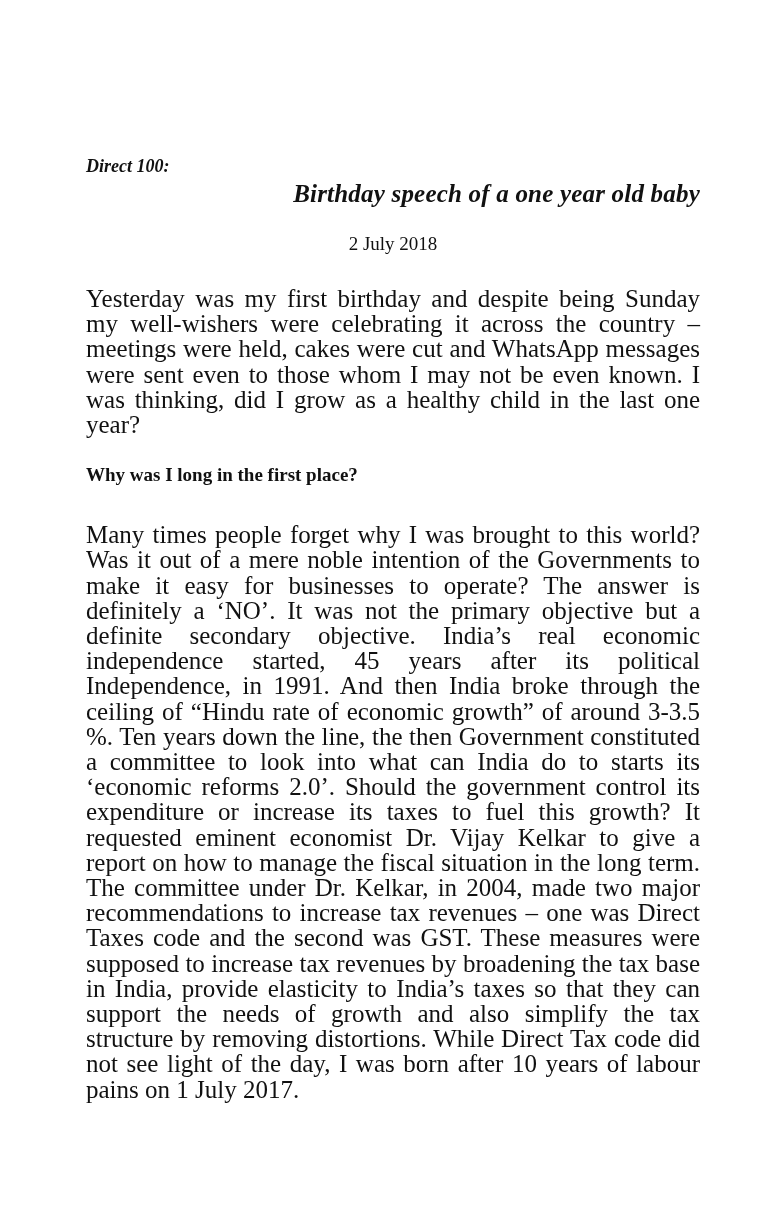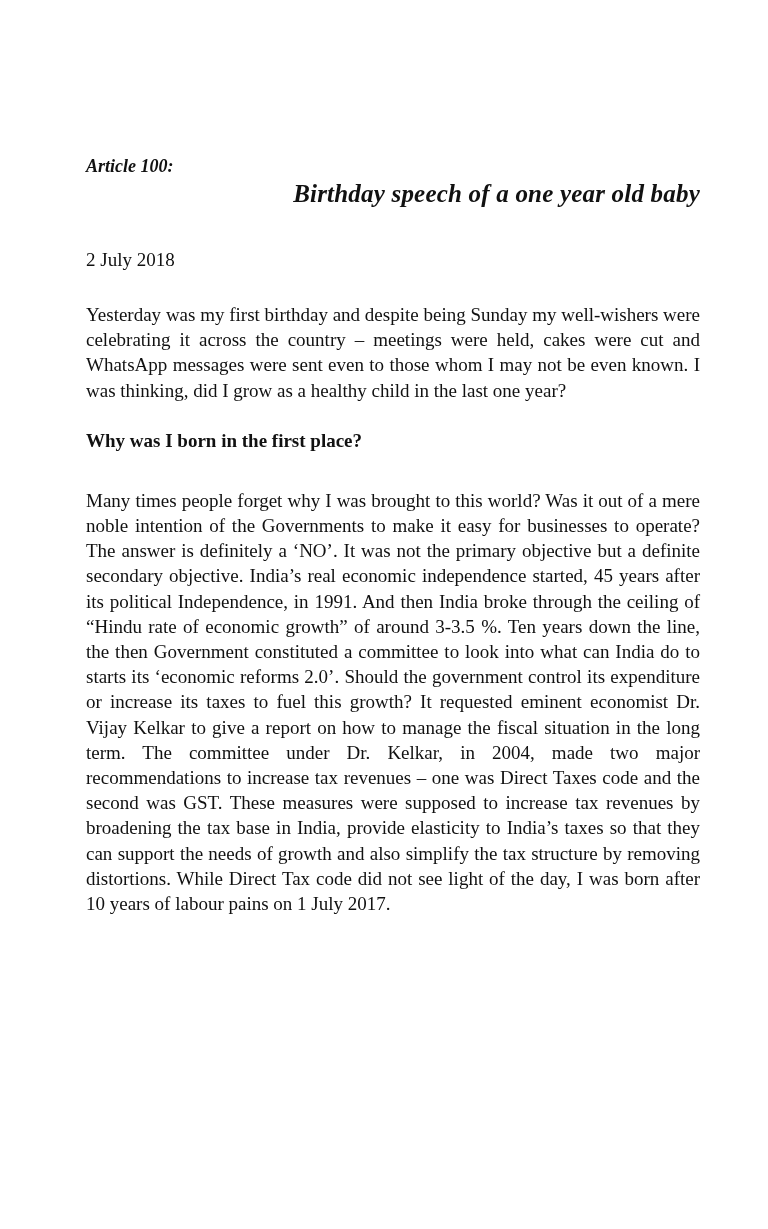--- a/index.html
+++ b/index.html
@@ -36,42 +36,43 @@
       font-size: 25px;
       line-height: 30px;
       margin: 2px 0 0 0;
       letter-spacing: 0.2px;
       text-align: right;
     }
     .date {
       font-family: "Liberation Serif", "DejaVu Serif", serif;
       font-size: 19px;
       line-height: 22px;
-      margin: 40px 0 0 0;
+      margin: 24px 0 0 0;
+      text-align: center;
     }
     .para {
       font-family: "Liberation Serif", "DejaVu Serif", serif;
-      font-size: 19px;
+      font-size: 25px;
       line-height: 25.2px;
       text-align: justify;
       margin: 0;
     }
     .para.p1 { margin-top: 31px; }
     .section-heading {
       font-family: "Liberation Serif", "DejaVu Serif", serif;
       font-weight: bold;
       font-size: 19px;
       line-height: 22px;
       margin: 27px 0 0 0;
     }
     .para.p2 { margin-top: 36px; }
   </style>
 </head>
 <body>
 
 <div class="page">
-  <p class="article-label">Article 100:</p>
+  <p class="article-label">Direct 100:</p>
   <h1 class="article-title">Birthday speech of a one year old baby</h1>
   <p class="date">2 July 2018</p>
   <p class="para p1">Yesterday was my first birthday and despite being Sunday my well-wishers were celebrating it across the country – meetings were held, cakes were cut and WhatsApp messages were sent even to those whom I may not be even known. I was thinking, did I grow as a healthy child in the last one year?</p>
-  <h2 class="section-heading">Why was I born in the first place?</h2>
+  <h2 class="section-heading">Why was I long in the first place?</h2>
   <p class="para p2">Many times people forget why I was brought to this world? Was it out of a mere noble intention of the Governments to make it easy for businesses to operate? The answer is definitely a ‘NO’. It was not the primary objective but a definite secondary objective.  India’s real economic independence started, 45 years after its political Independence, in 1991.  And then India broke through the ceiling of “Hindu rate of economic growth” of around 3-3.5 %. Ten years down the line, the then Government constituted a committee to look into what can India do to starts its ‘economic reforms 2.0’. Should the government control its expenditure or increase its taxes to fuel this growth? It requested eminent economist Dr. Vijay Kelkar to give a report on how to manage the fiscal situation in the long term. The committee under Dr. Kelkar, in 2004, made two major recommendations to increase tax revenues – one was  Direct Taxes code and the second was GST. These measures were supposed to increase tax revenues by broadening the tax base in India, provide elasticity to India’s taxes so that they can support the needs of growth and also simplify the tax structure by removing distortions.  While Direct Tax code did not see light of the day, I was born after 10 years of labour pains on 1 July 2017.</p>
 </div>
 
 </body></html>

